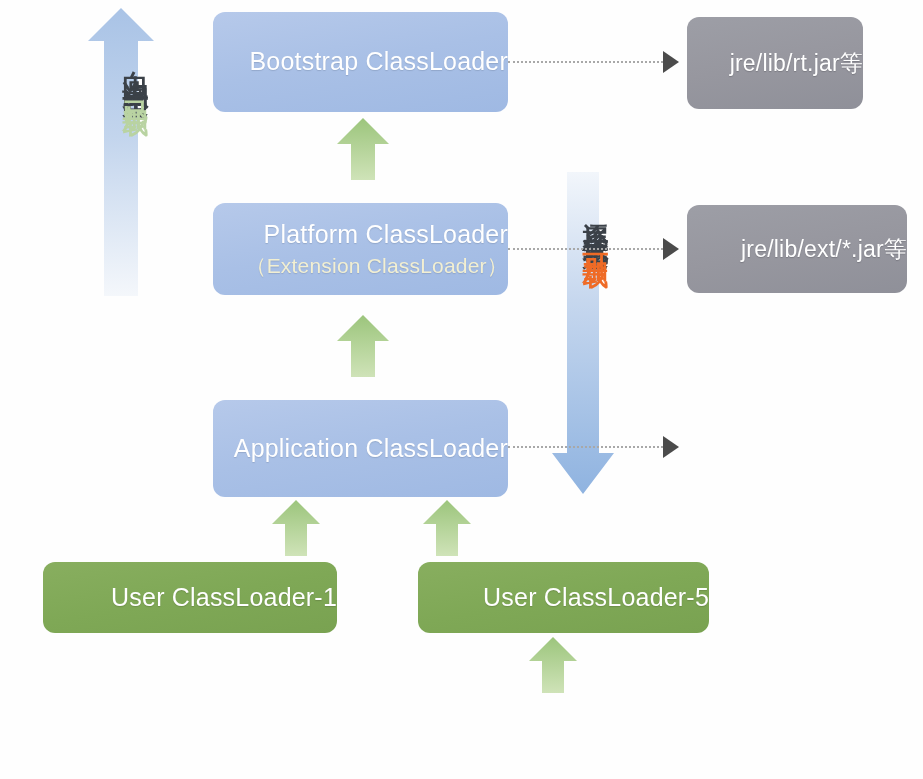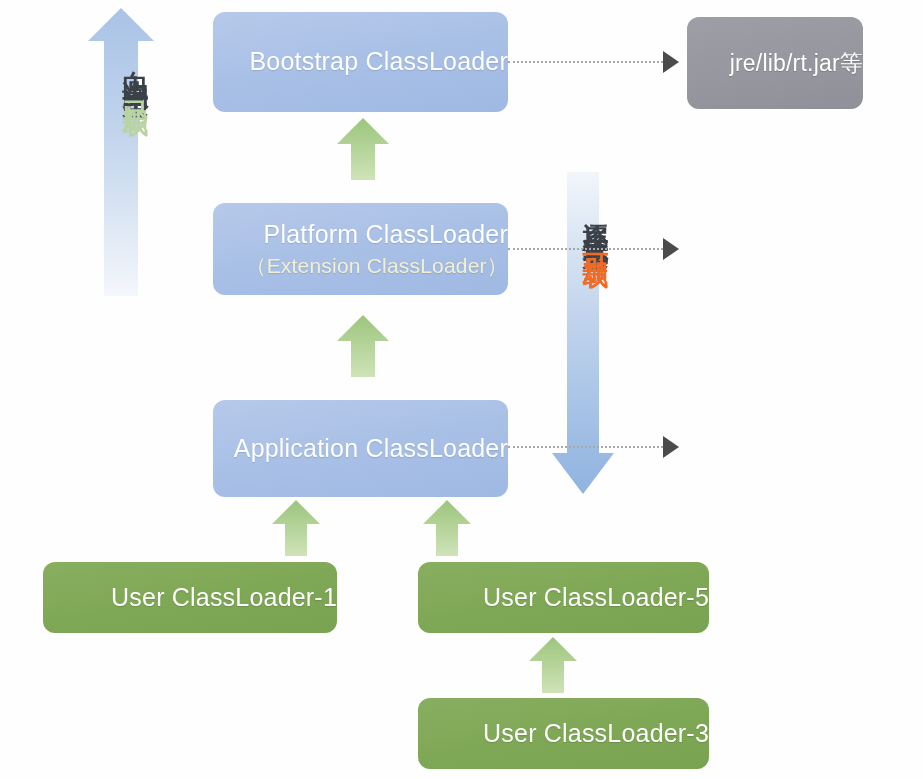--- a/index.html
+++ b/index.html
@@ -146,20 +146,23 @@
   </div>
 
   <div class="node blue" style="left:213px; top:400px; width:295px; height:97px;">
     <span>Application ClassLoader</span>
   </div>
 
   <div class="node gray" style="left:687px; top:17px; width:176px; height:92px;">
     <span>jre/lib/rt.jar等</span>
   </div>
 
+  <div class="node gray" style="left:687px; top:205px; width:220px; height:88px;">
+    <span>jre/lib/ext/*.jar等</span>
+  </div>
 
 
   <div class="dotline" style="left:508px; top:61px; width:155px;"></div>
   <div class="dothead" style="left:663px; top:51px;"></div>
 
   <div class="dotline" style="left:508px; top:248px; width:155px;"></div>
   <div class="dothead" style="left:663px; top:238px;"></div>
 
   <div class="dotline" style="left:508px; top:446px; width:155px;"></div>
   <div class="dothead" style="left:663px; top:436px;"></div>
@@ -201,17 +204,14 @@
   </div>
 
   <div class="node green" style="left:43px; top:562px; width:294px; height:71px;">
     <span>User ClassLoader-1</span>
   </div>
 
   <div class="node green" style="left:418px; top:562px; width:291px; height:71px;">
     <span>User ClassLoader-5</span>
   </div>
 
-  <div class="node green" style="left:418px; top:698px; width:291px; height:71px;">
-    <span>User ClassLoader-3</span>
-  </div>
 
 </div>
 
 </body></html>

